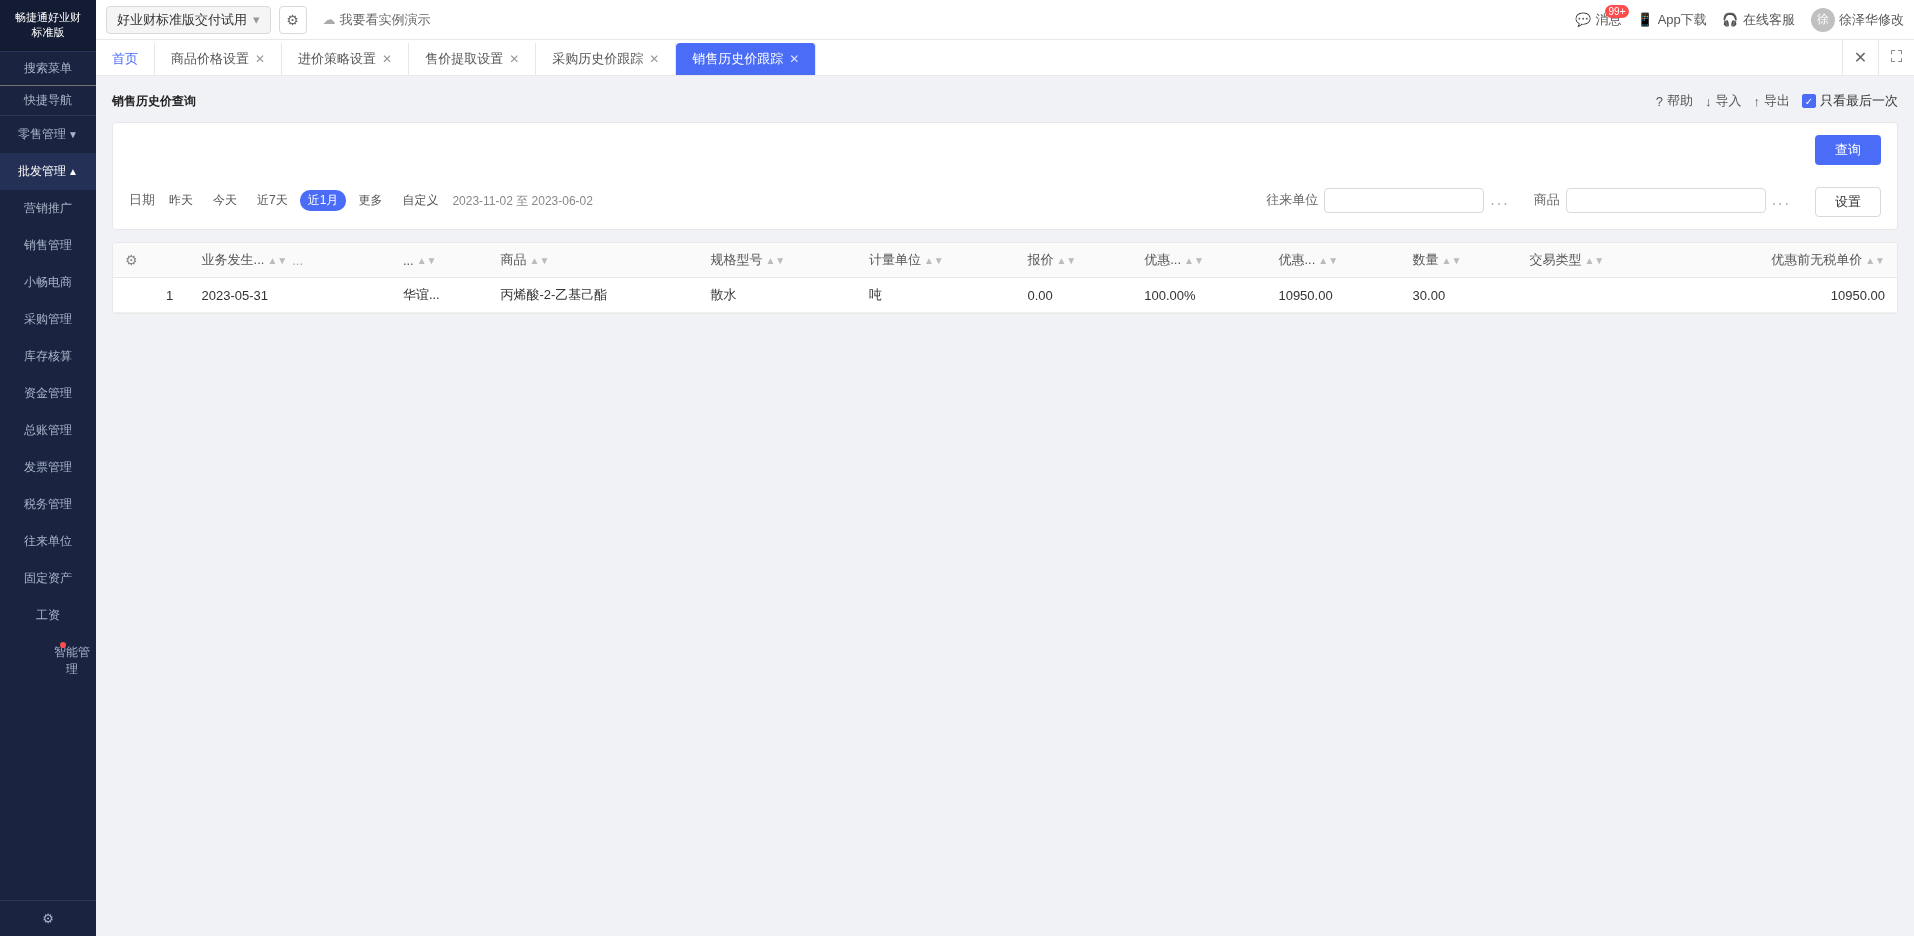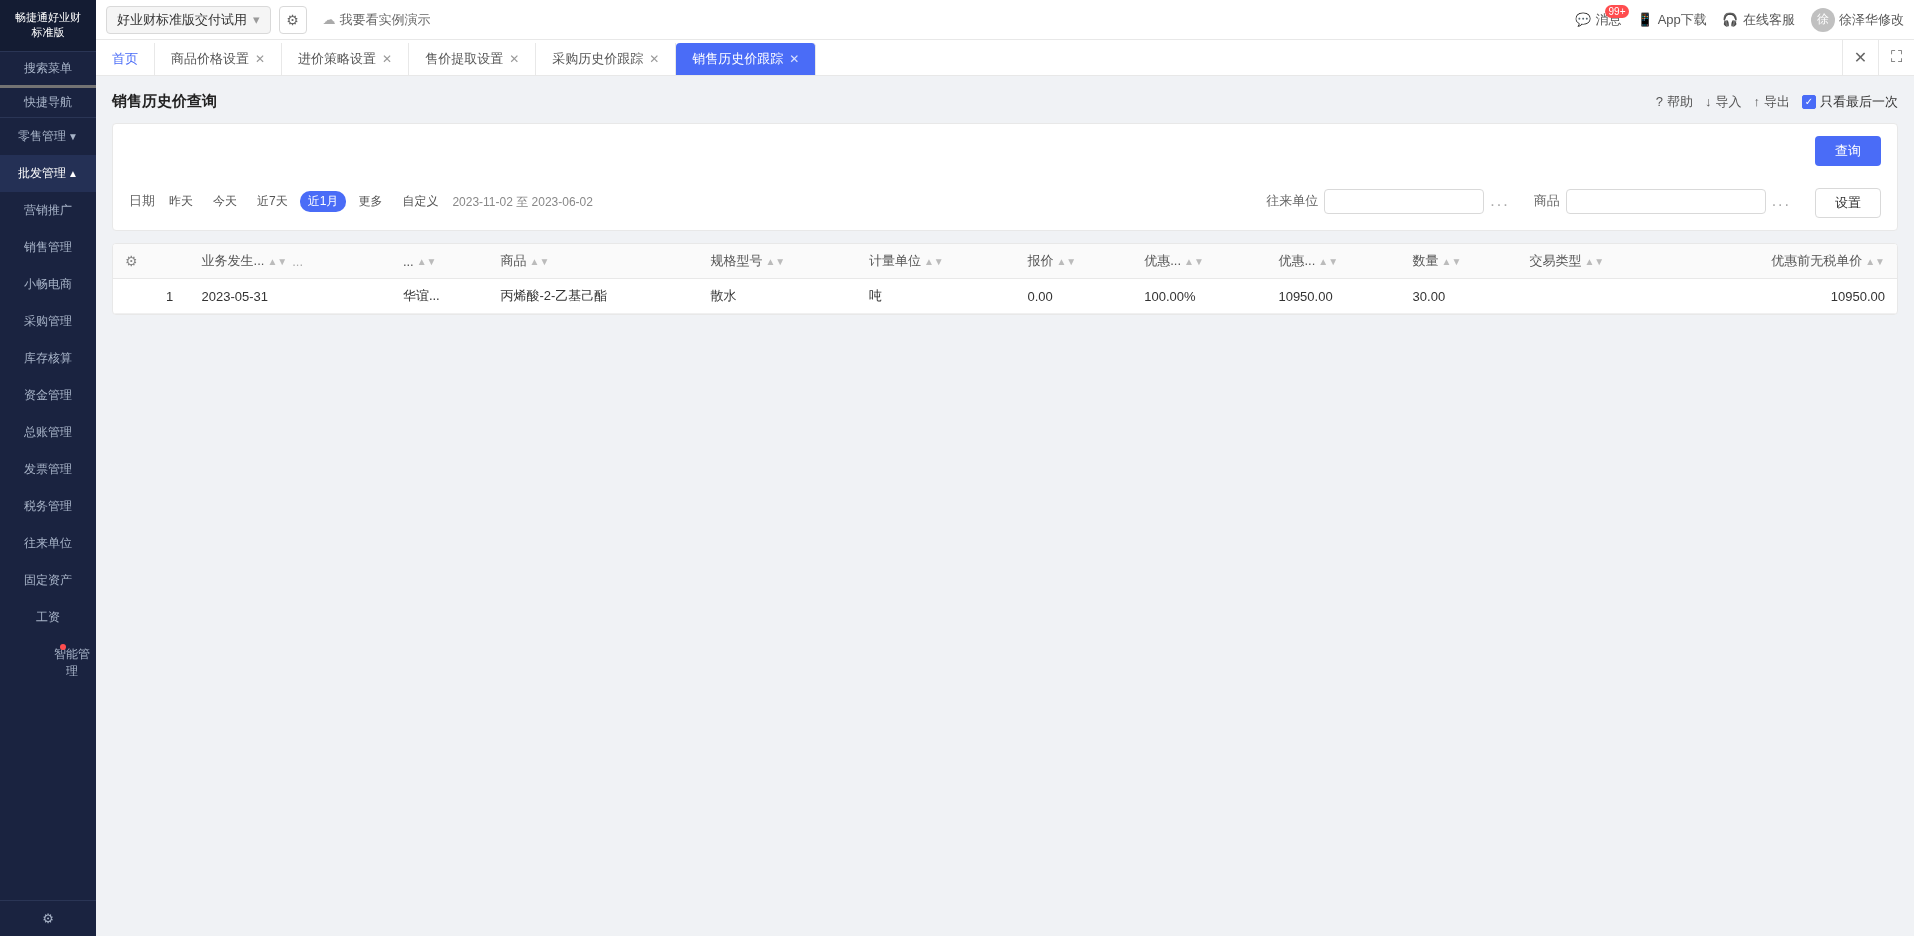--- a/index.html
+++ b/index.html
@@ -2,21 +2,21 @@
 <html><head>
   <meta charset="utf-8">
   <style>
     * { box-sizing: border-box; margin: 0; padding: 0; }
     body { font-family: 'Microsoft YaHei', Arial, sans-serif; font-size: 13px; background: #f0f2f5; color: #333; display: flex; height: 936px; overflow: hidden; }
 
     
     .sidebar { width: 96px; background: #1a2340; color: #a8b4c8; display: flex; flex-direction: column; height: 100%; flex-shrink: 0; }
     .sidebar-logo { padding: 10px 8px; background: #141c33; text-align: center; border-bottom: 1px solid #2a3555; }
     .sidebar-logo-text { color: #fff; font-size: 11px; line-height: 1.4; }
-    .sidebar-search { padding: 8px 6px; text-align: center; cursor: pointer; border-bottom: 3px solid #737373; color: #a8b4c8; font-size: 12px; }
+    .sidebar-search { padding: 8px 6px; text-align: center; cursor: pointer; border-bottom: 1px solid #737373; color: #a8b4c8; font-size: 12px; }
     .sidebar-nav { padding: 6px 6px; text-align: center; cursor: pointer; font-size: 12px; border-bottom: 1px solid #2a3555; color: #a8b4c8; }
     .sidebar-item { padding: 10px 6px; text-align: center; cursor: pointer; font-size: 12px; color: #a8b4c8; position: relative; }
     .sidebar-item.has-arrow { display: flex; align-items: center; justify-content: center; gap: 2px; }
     .sidebar-item.active { color: #fff; background: #243055; }
     .sidebar-item .dot { width: 6px; height: 6px; border-radius: 50%; background: #ff4d4f; display: inline-block; position: absolute; top: 8px; left: 12px; }
     .sidebar-settings { margin-top: auto; padding: 10px 6px; text-align: center; cursor: pointer; color: #a8b4c8; border-top: 1px solid #2a3555; }
 
     
     .main { flex: 1; display: flex; flex-direction: column; background: #f0f2f5; overflow: hidden; }
 
@@ -41,21 +41,21 @@
     .tab.active .tab-close { color: rgba(255,255,255,0.8); }
     .tab-home { color: #4a6cf7; font-weight: 500; }
     .tabbar-actions { margin-left: auto; display: flex; align-items: center; height: 36px; }
     .tabbar-btn { width: 36px; height: 36px; display: flex; align-items: center; justify-content: center; cursor: pointer; color: #666; font-size: 16px; border-left: 1px solid #e8e8e8; }
 
     
     .page-content { flex: 1; padding: 16px; overflow-y: auto; background: #f0f2f5; }
 
     
     .page-header { display: flex; align-items: center; justify-content: space-between; margin-bottom: 12px; }
-    .page-title { font-size: 15px; font-weight: 600; color: #222; }
+    .page-title { font-size: 12px; font-weight: 600; color: #222; }
     .page-actions { display: flex; align-items: center; gap: 12px; }
     .page-action-link { display: flex; align-items: center; gap: 4px; color: #555; font-size: 13px; cursor: pointer; }
     .checkbox-label { display: flex; align-items: center; gap: 4px; font-size: 13px; color: #333; cursor: pointer; }
     .checkbox-checked { width: 14px; height: 14px; background: #4a6cf7; border: 1px solid #4a6cf7; border-radius: 2px; display: flex; align-items: center; justify-content: center; color: #fff; font-size: 10px; }
 
     
     .filter-area { background: #fff; border: 1px solid #e8e8e8; border-radius: 4px; padding: 12px 16px; margin-bottom: 12px; }
     .filter-row { display: flex; align-items: center; gap: 16px; flex-wrap: wrap; }
     .filter-item { display: flex; align-items: center; gap: 6px; margin-top: 48px; }
     .filter-label { color: #666; font-size: 13px; white-space: nowrap; }

